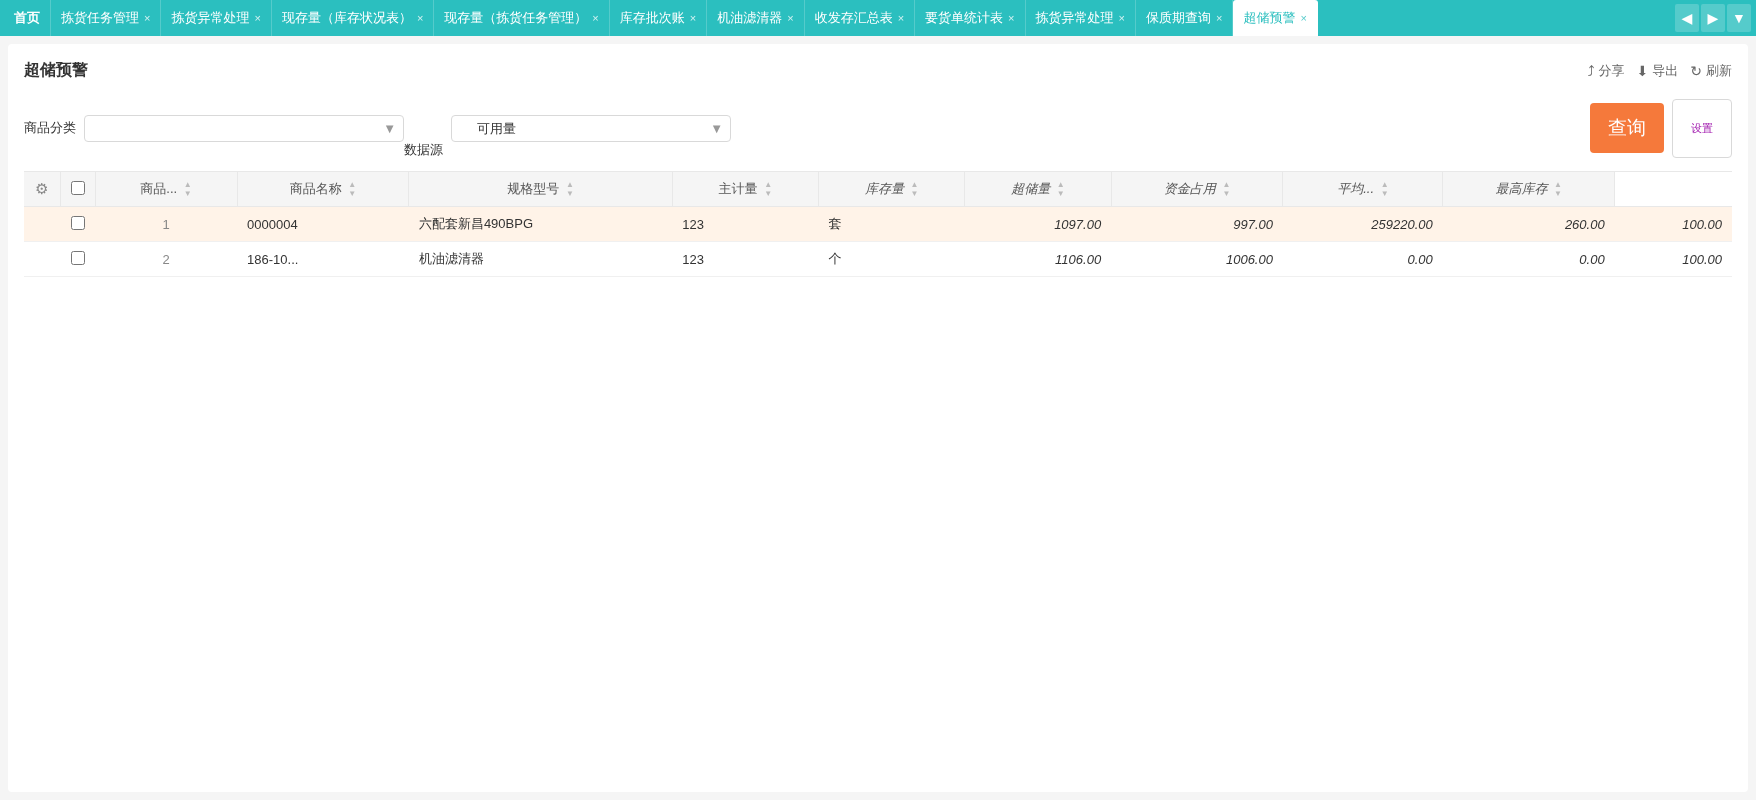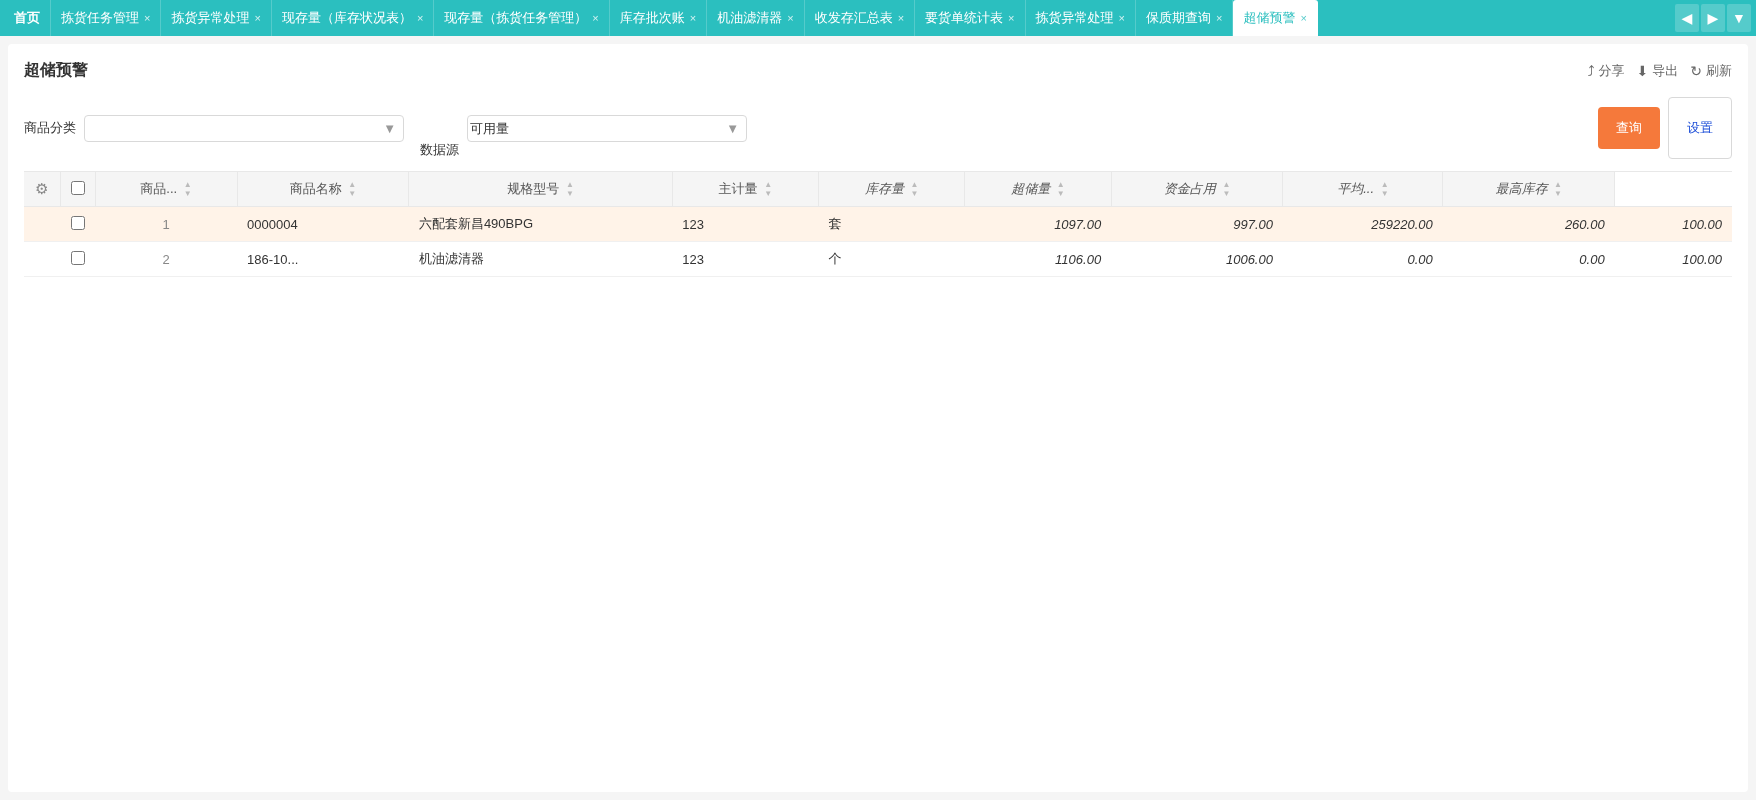--- a/index.html
+++ b/index.html
@@ -97,38 +97,37 @@
       cursor: pointer;
       font-size: 13px;
       background: none;
       border: none;
     }
     .header-action-btn .icon { font-size: 14px; }
 
     
     .filter-row {
       display: flex;
-      gap: 16px;
       margin-bottom: 12px;
       flex-wrap: wrap;
     }
     .filter-item {
       display: flex;
       align-items: center;
       gap: 8px;
     }
     .filter-label {
       color: #333;
       font-size: 13px;
       white-space: nowrap;
     }
     .filter-select {
       border: 1px solid #d9d9d9;
       border-radius: 4px;
-      padding: 5px 28px 5px 2px;
+      padding: 5px 28px 5px 25px;
       font-size: 13px;
       color: #333;
       background: #fff;
       appearance: none;
       cursor: pointer;
       min-width: 280px;
       position: relative;
     }
     .filter-select-wrapper {
       position: relative;
@@ -142,31 +141,31 @@
       pointer-events: none;
       color: #999;
     }
     .btn-query {
       background: #f5793b;
       color: #fff;
       border: none;
       border-radius: 4px;
       padding: 12px 18px;
       cursor: pointer;
-      font-size: 13px;
+      font-size: 19px;
       margin-left: auto;
     }
     .btn-settings {
       background: #fff;
-      color: #1d4ed8;
+      color: #a21caf;
       border: 1px solid #d9d9d9;
       border-radius: 4px;
       padding: 21px 18px;
       cursor: pointer;
-      font-size: 13px;
+      font-size: 11px;
       margin-left: auto;
     }
     .filter-right-btns {
       display: flex;
       gap: 8px;
       margin-left: auto;
       align-items: center;
     }
 
     

